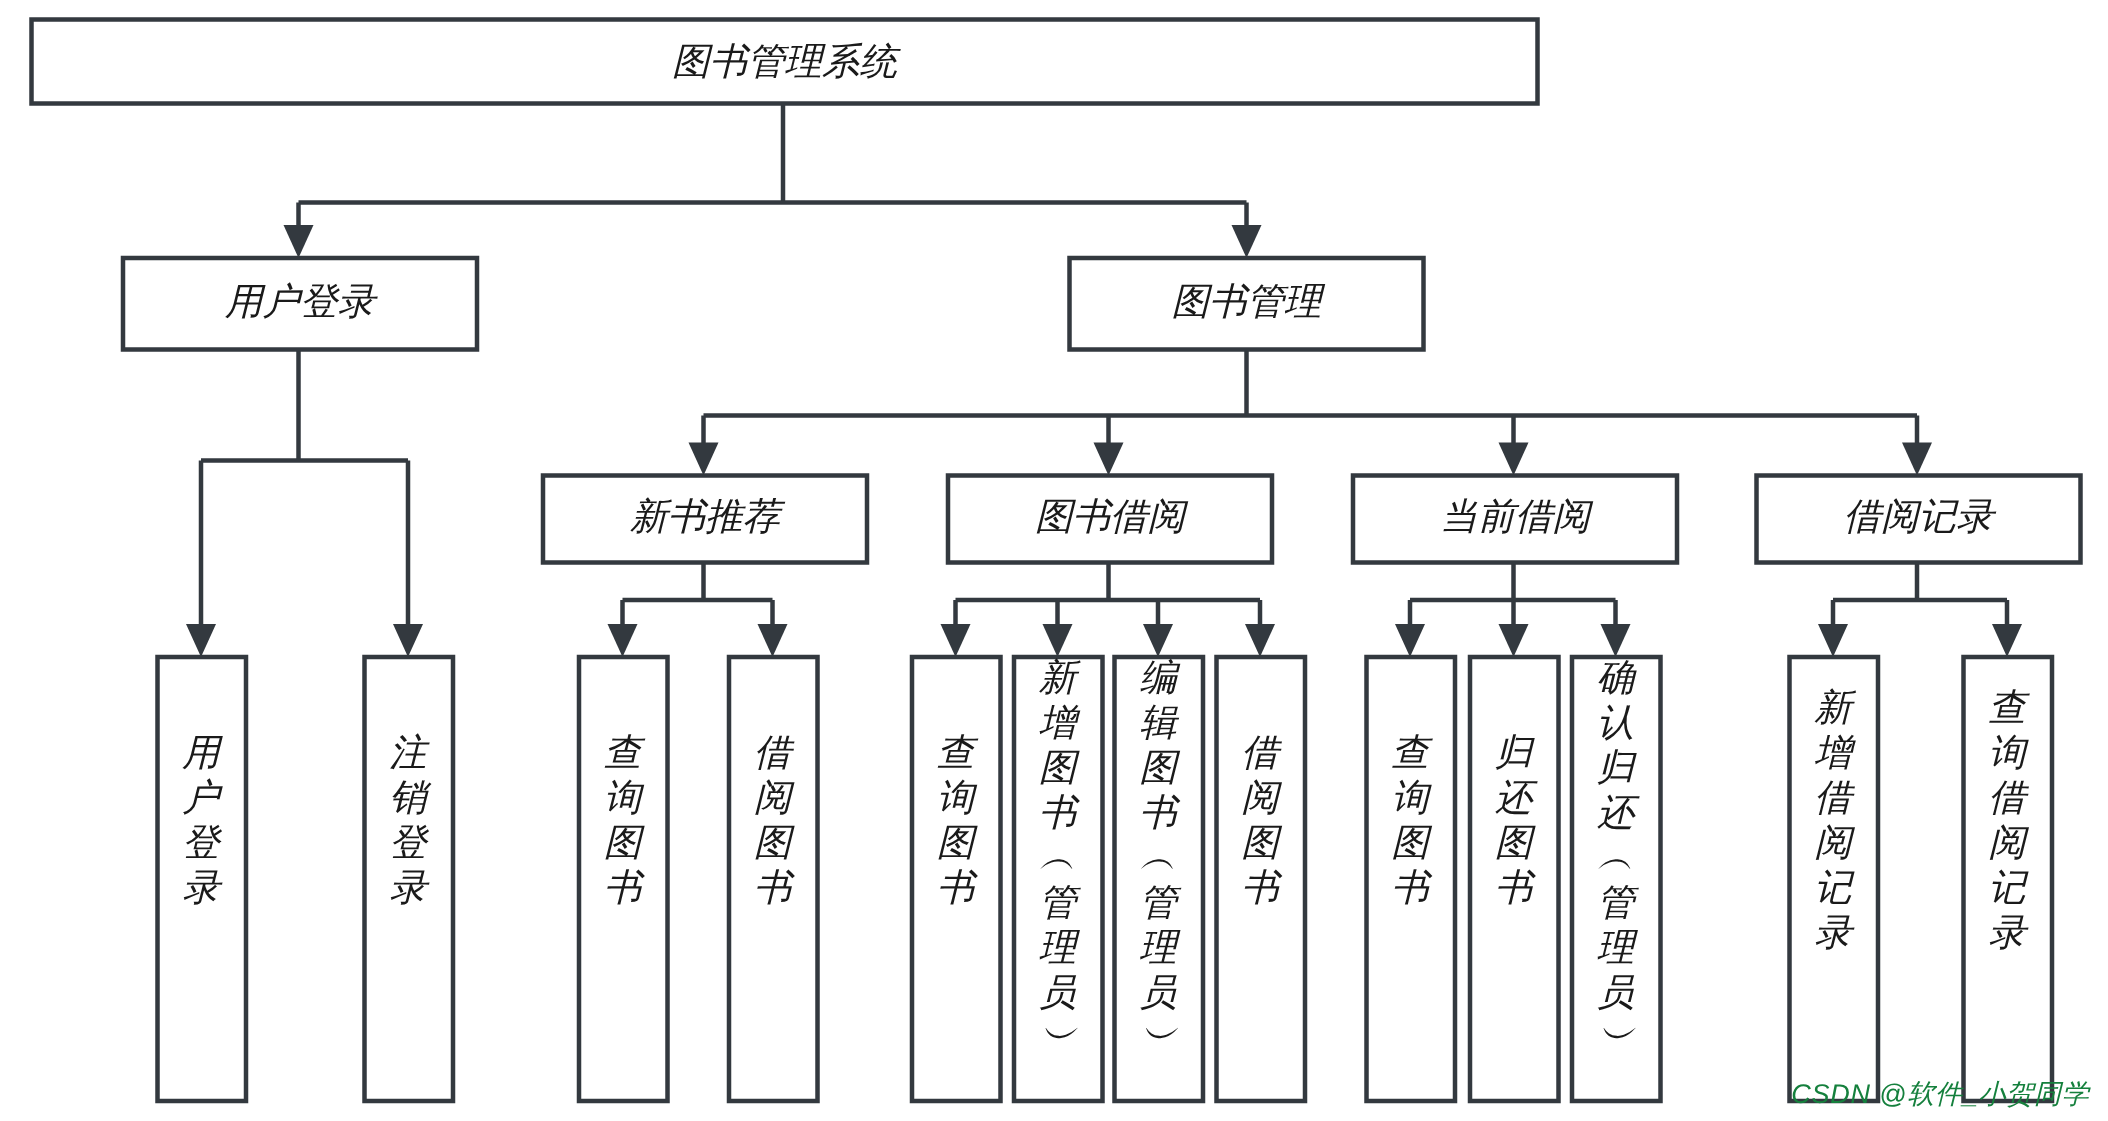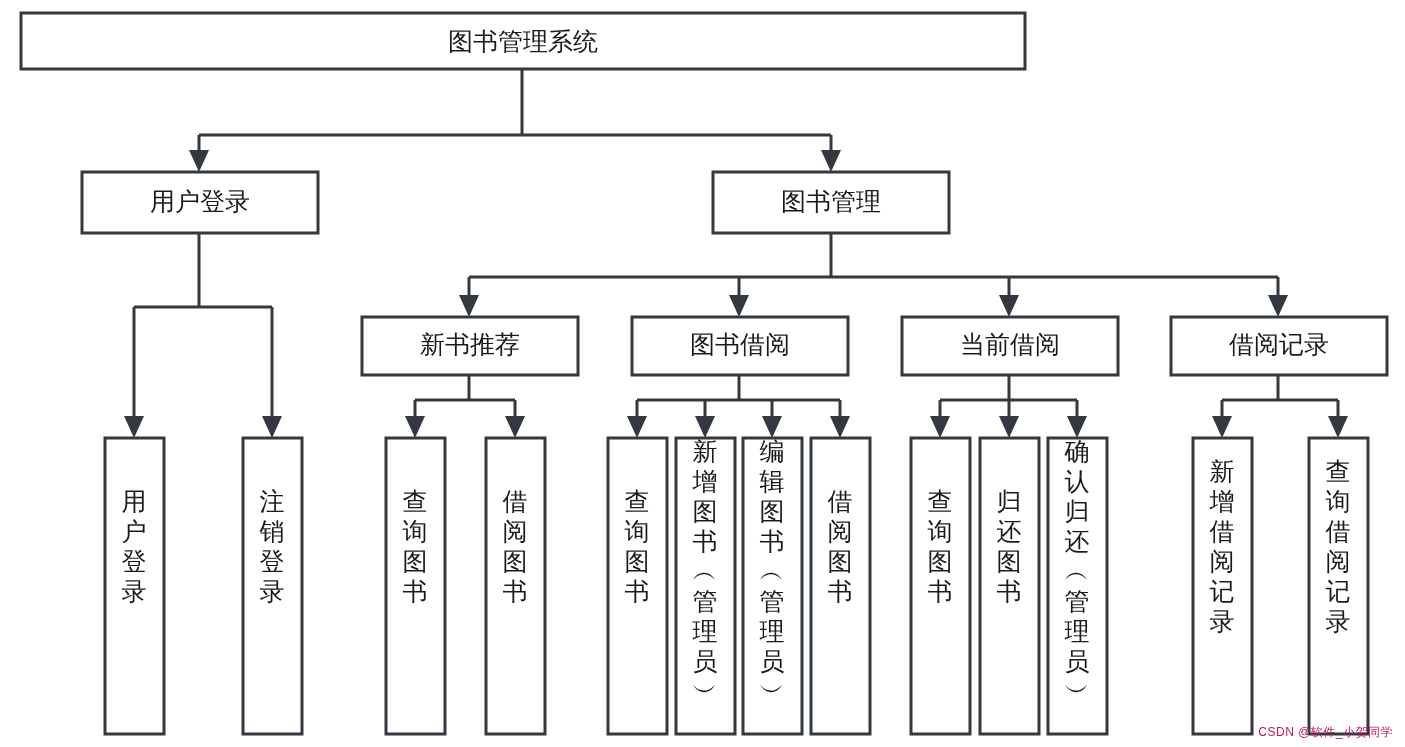--- a/index.html
+++ b/index.html
@@ -10,20 +10,21 @@
   }
   body {
     font-family: "Liberation Sans", "DejaVu Sans", sans-serif;
   }
   #diagram-root {
     position: relative;
     width: 1405px;
     height: 747px;
     background: #ffffff;
     overflow: hidden;
+    font-style: italic;
   }
   svg#flow {
     position: absolute;
     left: 0;
     top: 0;
     width: 1405px;
     height: 747px;
     display: block;
   }
   .node-rect {
@@ -51,22 +52,22 @@
     font-family: "Liberation Sans", "DejaVu Sans", sans-serif;
     font-size: 25px;
     fill: #1a1a1a;
     text-anchor: middle;
   }
   .watermark {
     position: absolute;
     right: 12px;
     bottom: 6px;
     font-family: "Liberation Sans", "DejaVu Sans", sans-serif;
-    font-size: 12px;
-    color: #be185d;
+    font-size: 18px;
+    color: #15803d;
     letter-spacing: 0.5px;
     white-space: nowrap;
     pointer-events: none;
     user-select: none;
   }
 </style>
 </head>
 <body>
 
 <div id="diagram-root">

